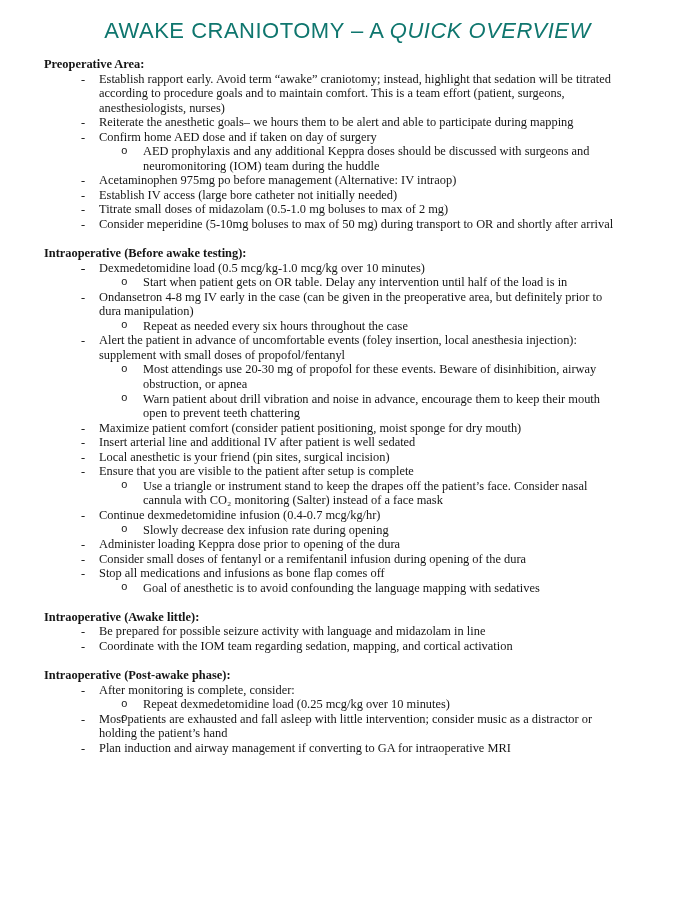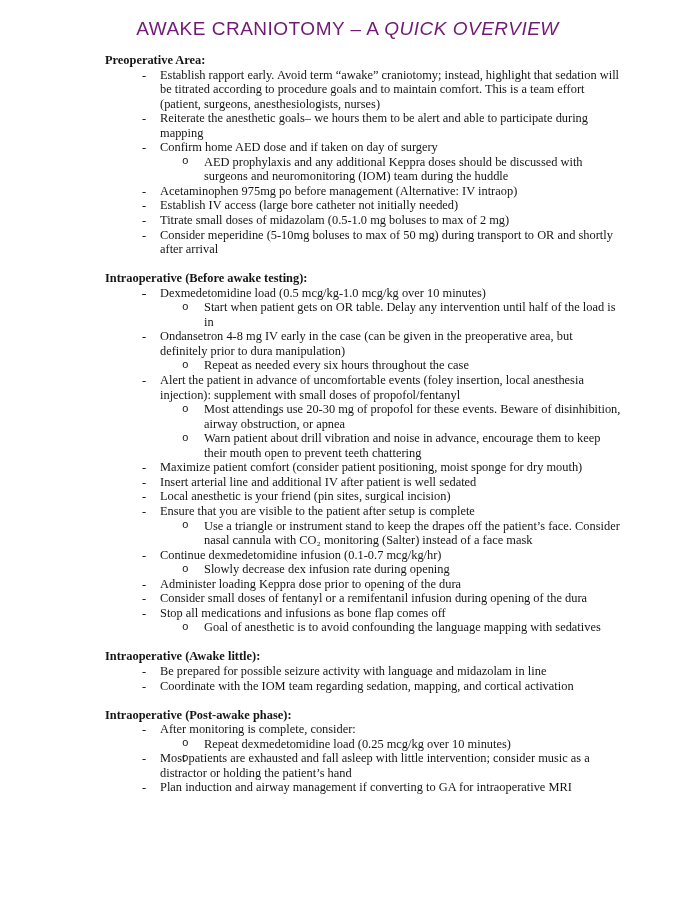--- a/index.html
+++ b/index.html
@@ -14,29 +14,29 @@
     background: #ffffff;
     overflow: hidden;
     font-family: "Liberation Serif", "DejaVu Serif", serif;
     color: #151515;
   }
   .title {
     margin: 0;
     padding-top: 18px;
     text-align: center;
     font-family: "Liberation Sans", "DejaVu Sans", sans-serif;
-    font-size: 19px;
+    font-size: 22px;
     font-weight: 400;
     letter-spacing: 0.5px;
-    color: #701a75;
+    color: #0f766e;
     white-space: nowrap;
   }
   .title .italic-part { font-style: italic; }
   .doc-body {
-    padding: 13px 73px 0 105px;
+    padding: 13px 73px 0 44px;
     font-size: 12.4px;
     line-height: 14.55px;
   }
   .section { margin: 0 0 14.55px 0; }
   .heading {
     font-weight: 700;
   }
   .item {
     position: relative;
   }
@@ -80,21 +80,21 @@
         <div class="item l1"><span class="bullet">-</span><span class="text">Ondansetron 4-8 mg IV early in the case (can be given in the preoperative area, but definitely prior to dura manipulation)</span></div>
         <div class="item l2"><span class="bullet">o</span><span class="text">Repeat as needed every six hours throughout the case</span></div>
         <div class="item l1"><span class="bullet">-</span><span class="text">Alert the patient in advance of uncomfortable events (foley insertion, local anesthesia injection): supplement with small doses of propofol/fentanyl</span></div>
         <div class="item l2"><span class="bullet">o</span><span class="text">Most attendings use 20-30 mg of propofol for these events. Beware of disinhibition, airway obstruction, or apnea</span></div>
         <div class="item l2"><span class="bullet">o</span><span class="text">Warn patient about drill vibration and noise in advance, encourage them to keep their mouth open to prevent teeth chattering</span></div>
         <div class="item l1"><span class="bullet">-</span><span class="text">Maximize patient comfort (consider patient positioning, moist sponge for dry mouth)</span></div>
         <div class="item l1"><span class="bullet">-</span><span class="text">Insert arterial line and additional IV after patient is well sedated</span></div>
         <div class="item l1"><span class="bullet">-</span><span class="text">Local anesthetic is your friend (pin sites, surgical incision)</span></div>
         <div class="item l1"><span class="bullet">-</span><span class="text">Ensure that you are visible to the patient after setup is complete</span></div>
         <div class="item l2"><span class="bullet">o</span><span class="text">Use a triangle or instrument stand to keep the drapes off the patient’s face. Consider nasal cannula with CO₂ monitoring (Salter) instead of a face mask</span></div>
-        <div class="item l1"><span class="bullet">-</span><span class="text">Continue dexmedetomidine infusion (0.1-0.7 mcg/kg/hr)</span></div>
+        <div class="item l1"><span class="bullet">-</span><span class="text">Continue dexmedetomidine infusion (0.4-0.7 mcg/kg/hr)</span></div>
         <div class="item l2"><span class="bullet">o</span><span class="text">Slowly decrease dex infusion rate during opening</span></div>
         <div class="item l1"><span class="bullet">-</span><span class="text">Administer loading Keppra dose prior to opening of the dura</span></div>
         <div class="item l1"><span class="bullet">-</span><span class="text">Consider small doses of fentanyl or a remifentanil infusion during opening of the dura</span></div>
         <div class="item l1"><span class="bullet">-</span><span class="text">Stop all medications and infusions as bone flap comes off</span></div>
         <div class="item l2"><span class="bullet">o</span><span class="text">Goal of anesthetic is to avoid confounding the language mapping with sedatives</span></div>
       </section>
       <section class="section">
         <div class="heading">Intraoperative (Awake little):</div>
         <div class="item l1"><span class="bullet">-</span><span class="text">Be prepared for possible seizure activity with language and midazolam in line</span></div>
         <div class="item l1"><span class="bullet">-</span><span class="text">Coordinate with the IOM team regarding sedation, mapping, and cortical activation</span></div>

